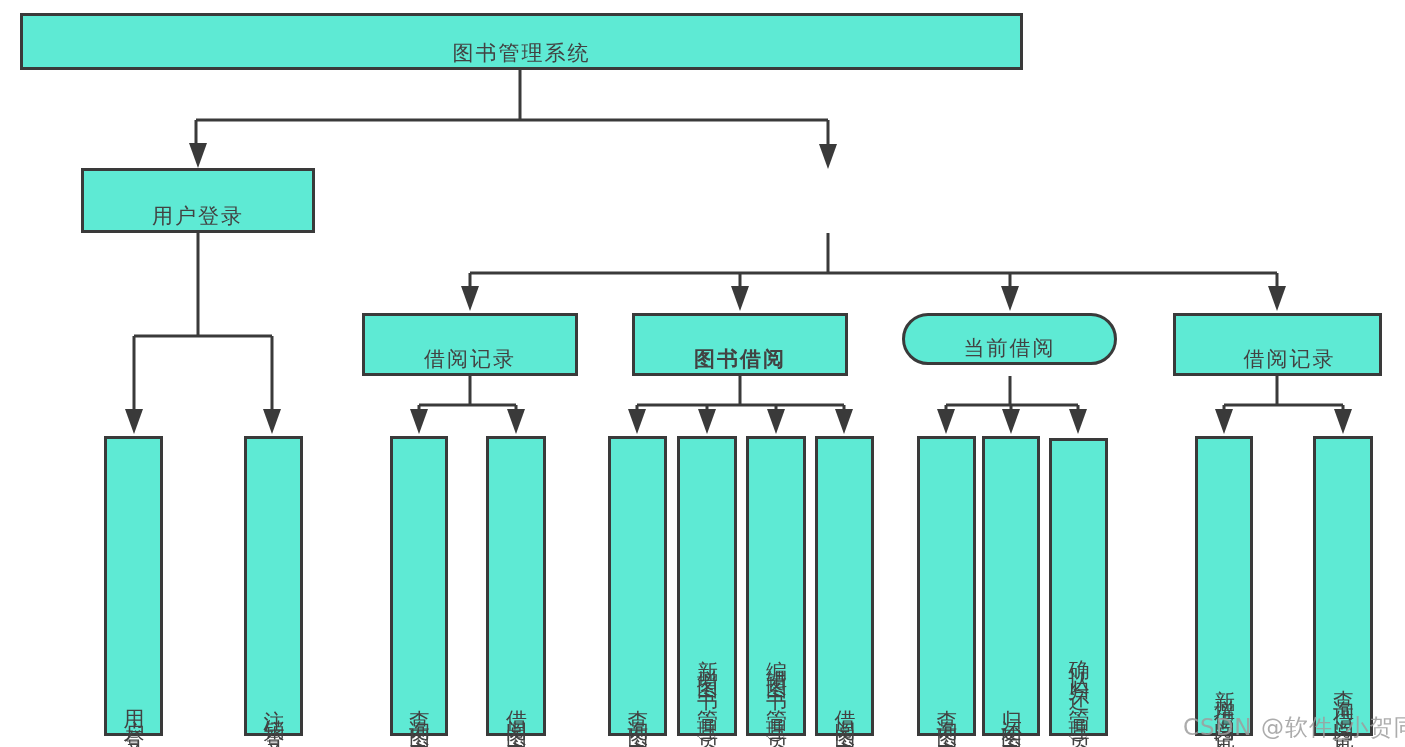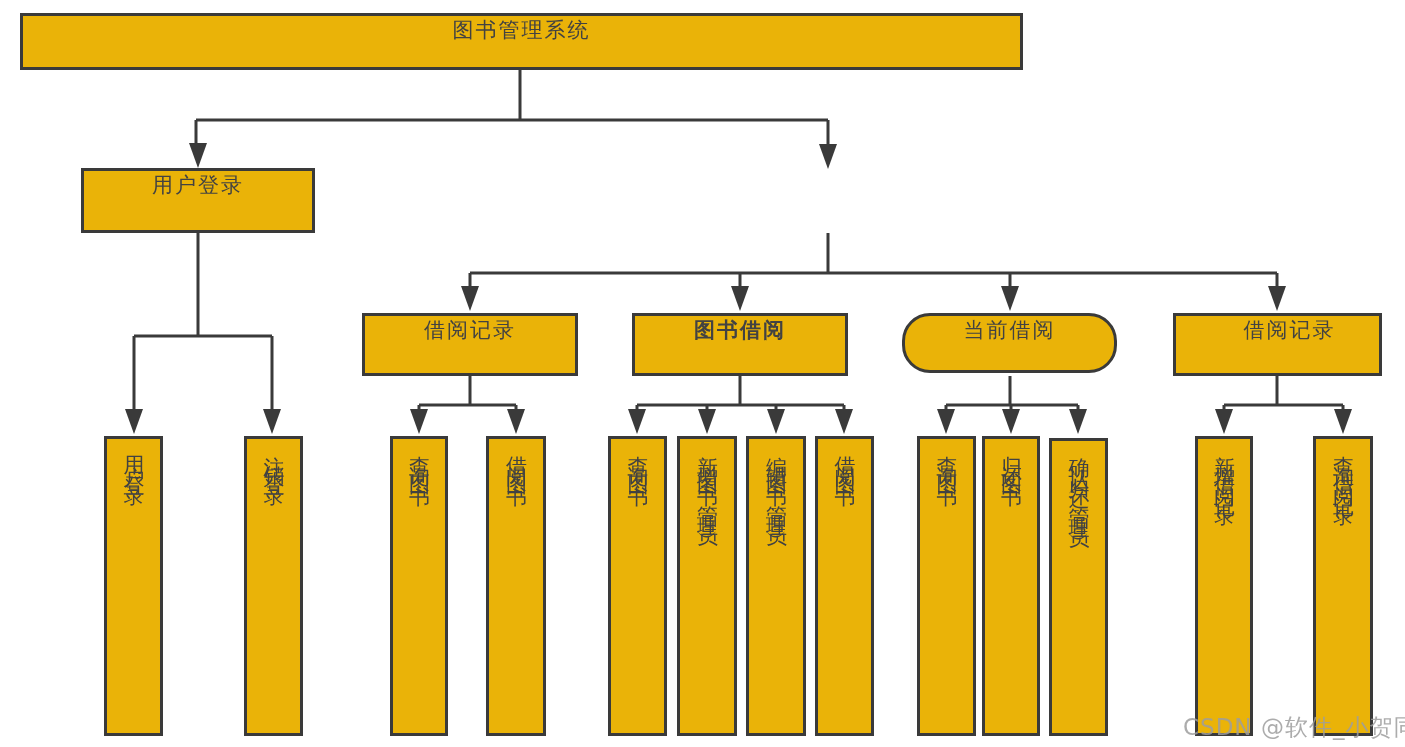--- a/index.html
+++ b/index.html
@@ -17,24 +17,24 @@
   }
   #connectors {
     position: absolute;
     left: 0;
     top: 0;
     z-index: 1;
   }
   .node {
     position: absolute;
     box-sizing: border-box;
-    background: #eab308;
+    background: #5eead4;
     border: 3px solid #3a3a3a;
     display: flex;
-    align-items: flex-start;
+    align-items: flex-end;
     justify-content: center;
     z-index: 2;
     color: #424242;
   }
   .node .hlabel {
     font-size: 21px;
     letter-spacing: 2px;
     white-space: nowrap;
     color: #424242;
   }
@@ -109,21 +109,21 @@
   <div class="node" style="left:81px; top:168px; width:234px; height:65px;">
     <span class="hlabel">用户登录</span>
   </div>
 
   <div class="node" style="left:362px; top:313px; width:216px; height:63px;">
     <span class="hlabel">借阅记录</span>
   </div>
   <div class="node" style="left:632px; top:313px; width:216px; height:63px;font-weight:bold;">
     <span class="hlabel">图书借阅</span>
   </div>
-  <div class="node" style="left:902px; top:313px; width:215px; height:60px;border-radius:28px;">
+  <div class="node" style="left:902px; top:313px; width:215px; height:52px;border-radius:28px;">
     <span class="hlabel">当前借阅</span>
   </div>
   <div class="node" style="left:1173px; top:313px; width:209px; height:63px;padding-left:24px;">
     <span class="hlabel">借阅记录</span>
   </div>
 
   <div class="node" style="left:104px; top:436px; width:59px; height:300px;">
     <span class="vlabel">用户登录</span>
   </div>
   <div class="node" style="left:244px; top:436px; width:59px; height:300px;">

